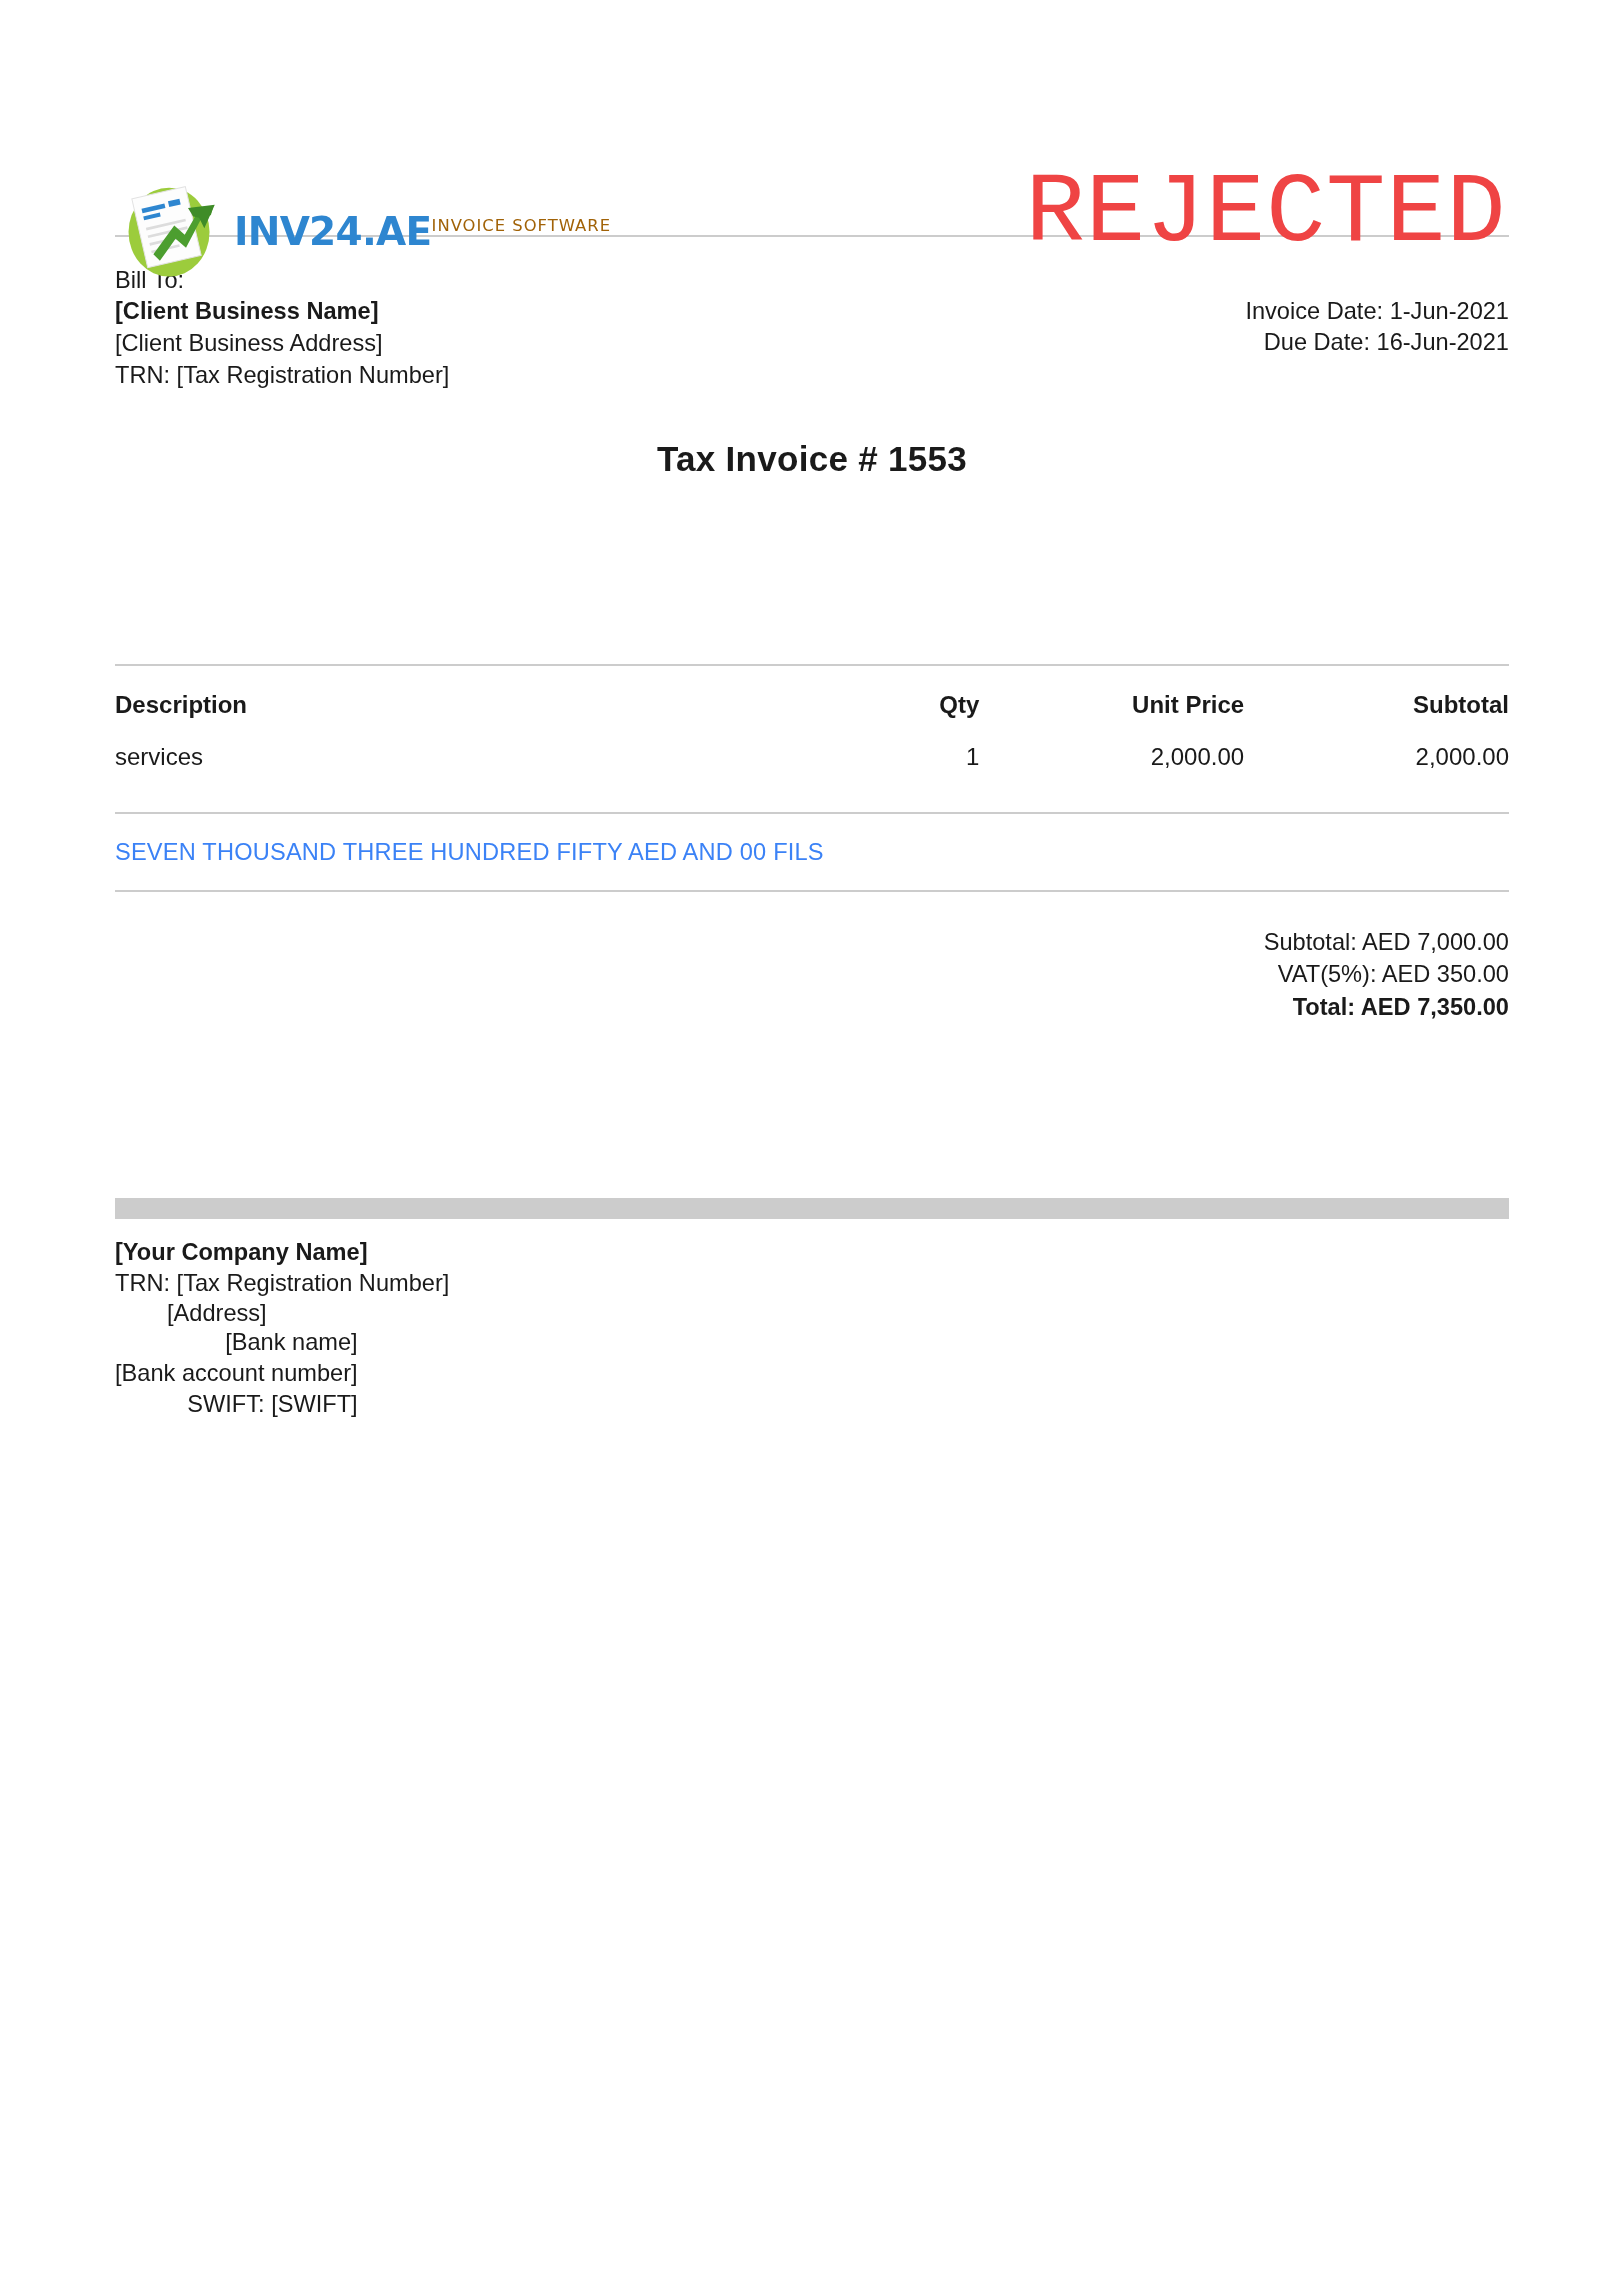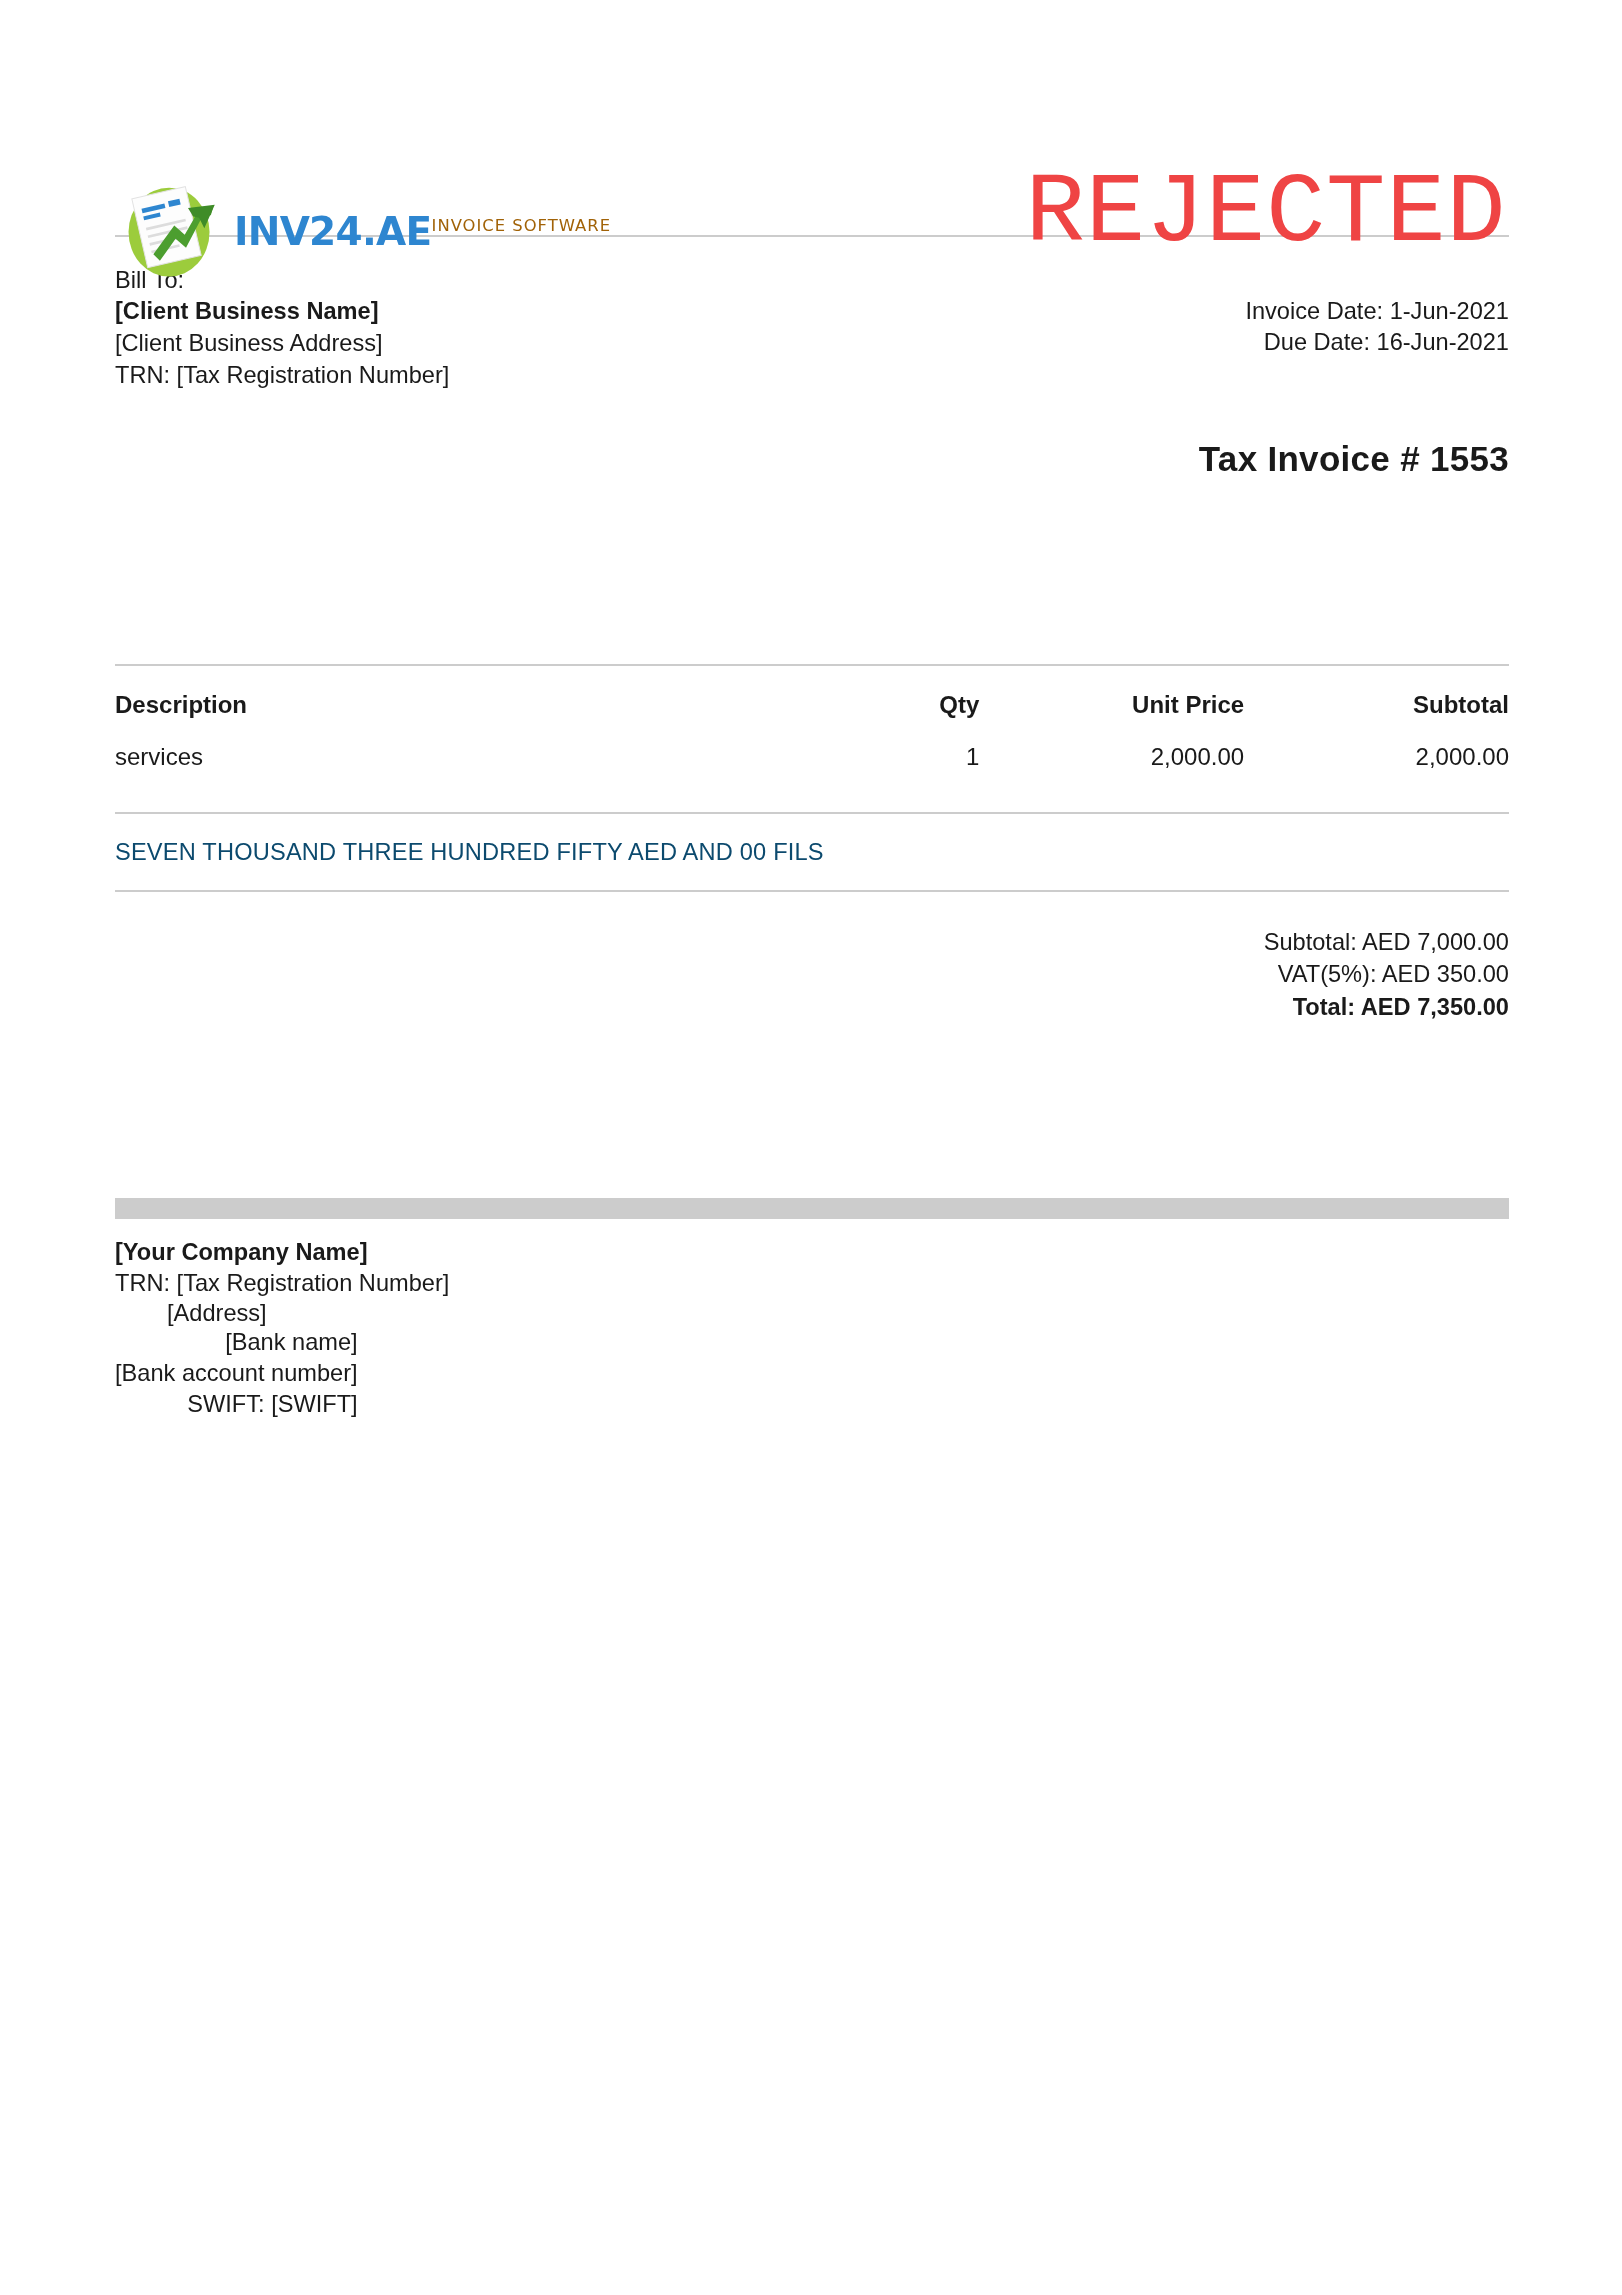--- a/index.html
+++ b/index.html
@@ -108,21 +108,21 @@
   .bill-to .strong { font-weight: 700; }
   .dates {
     text-align: right;
     line-height: 1.35;
     padding-top: 31px;
   }
   .dates div { font-size: 23.6px; }
 
   
   .invoice-title {
-    text-align: right;
+    text-align: center;
     font-size: 35px;
     font-weight: 700;
     margin-top: 47px;
     letter-spacing: 0.3px;
   }
 
   
   table.items {
     width: 100%;
     border-collapse: collapse;
@@ -144,21 +144,21 @@
     padding-top: 17.7px;
   }
   .col-desc  { width: 46%;  text-align: left; }
   .col-qty   { width: 16%;  text-align: right; }
   .col-price { width: 19%;  text-align: right; }
   .col-sub   { width: 19%;  text-align: right; }
 
   
   .words {
     font-size: 23.6px;
-    color: #0c4a6e;
+    color: #3b82f6;
     padding: 25px 0 23.6px 0;
     letter-spacing: 0.2px;
   }
 
   
   .totals {
     text-align: right;
     padding-top: 34px;
     line-height: 1.38;
   }

